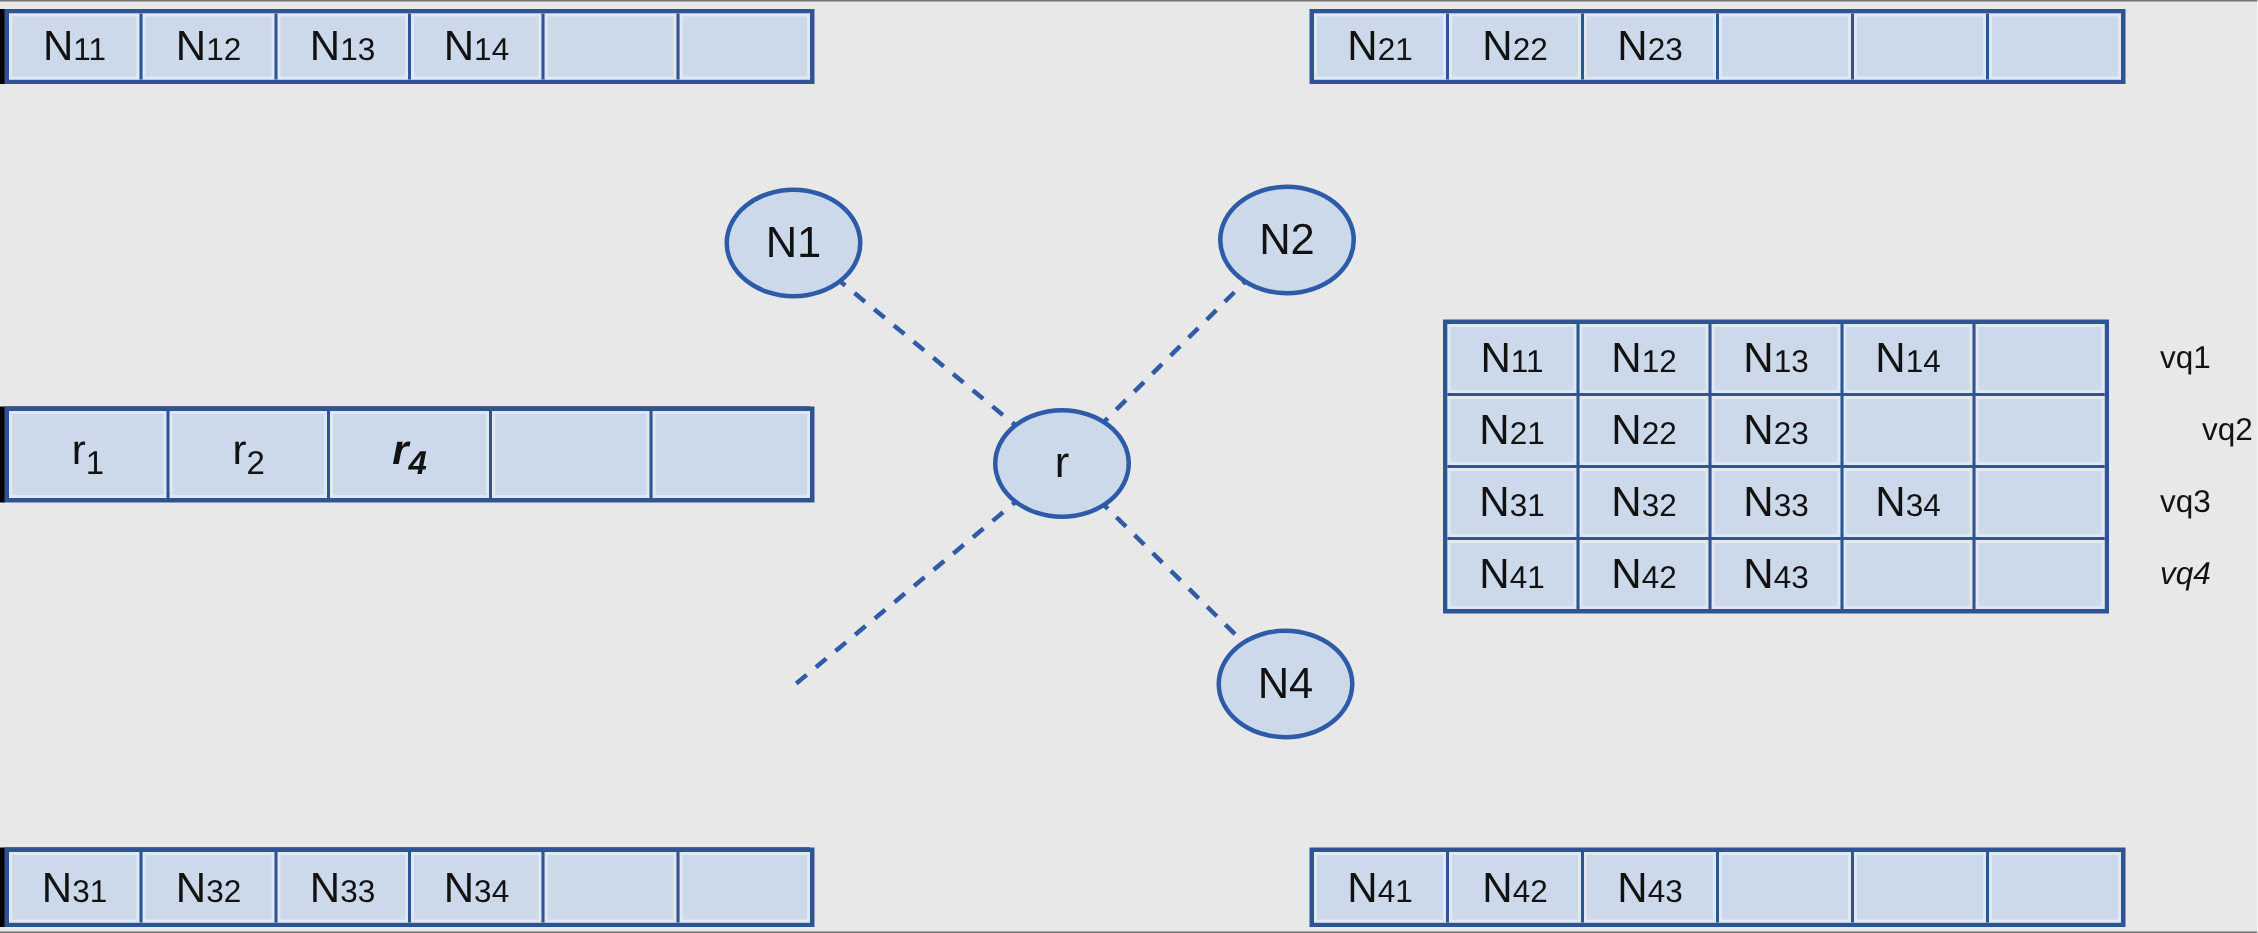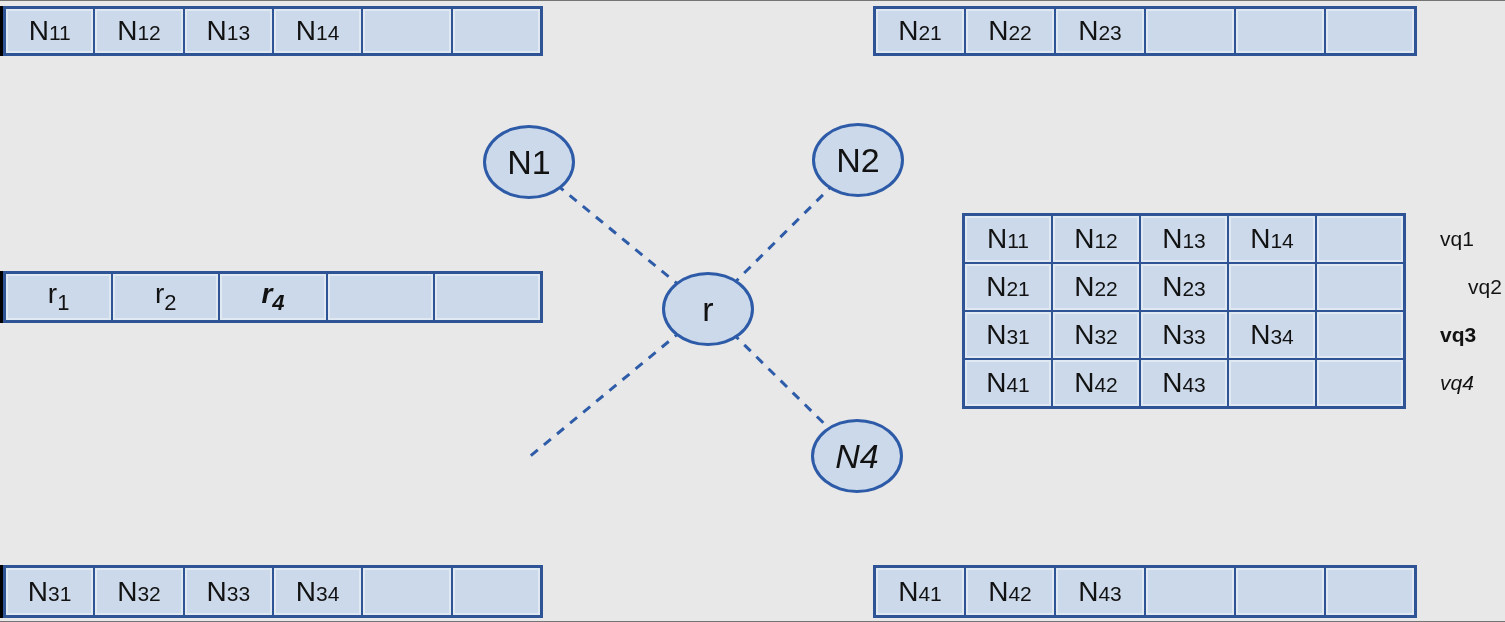--- a/index.html
+++ b/index.html
@@ -35,21 +35,21 @@
     flex:1 1 0;
     border-left:2px solid var(--bd);
     background:var(--fill);
     display:flex;align-items:center;justify-content:center;
     box-shadow:inset 0 0 0 2px rgba(255,255,255,0.40);
     overflow:hidden;
   }
   .array .cell:first-child{border-left:none;}
   .a-tl{left:3px;  top:5px;   width:540px;height:50px;}
   .a-tr{left:873px;top:5px;   width:544px;height:50px;}
-  .a-ml{left:3px;  top:270px; width:540px;height:52px;}
+  .a-ml{left:3px;  top:270px; width:540px;height:64px;}
   .a-bl{left:3px;  top:564px; width:540px;height:53px;}
   .a-br{left:873px;top:564px; width:544px;height:53px;}
 
   .cell-text{
     font-size:28px;
     line-height:1;
     white-space:nowrap;
     text-align:center;
   }
   .cell-text .dg{ font-size:21px; }
@@ -59,27 +59,27 @@
   
   .edges{position:absolute;left:0;top:0;pointer-events:none;}
   .node{
     position:absolute;
     width:92px;height:74px;
     border:3px solid var(--node-bd);
     border-radius:50%;
     background:var(--fill);
     box-sizing:border-box;
     display:flex;align-items:center;justify-content:center;
-    font-size:34px;
+    font-size:29px;
   }
   .n-1{left:483px;top:124px;}
   .n-2{left:812px;top:122px;}
   .n-r{left:662px;top:271px;}
   .n-3{left:482px;top:420px;}
-  .n-4{left:811px;top:418px;font-style:italic;}
+  .n-4{left:811px;top:418px;}
 
   
   .vtable{
     position:absolute;left:962px;top:212px;
     border:3px solid var(--bd);
     box-sizing:content-box;
   }
   .vtable .trow{display:flex;border-top:2px solid var(--bd);}
   .vtable .trow:first-child{border-top:none;}
   .vtable .tcell{
@@ -90,21 +90,21 @@
     box-shadow:inset 0 0 0 2px rgba(255,255,255,0.40);
     overflow:hidden;
   }
   .vtable .tcell:first-child{border-left:none;}
 
   .vq-label{
     position:absolute;left:1440px;
     width:64px;height:46px;line-height:46px;
     font-size:21px;
   }
-  .vq-0{top:215px;} .vq-1{top:263px;margin-left:28px;} .vq-2{top:311px;font-weight:bold;} .vq-3{top:359px;font-style:italic;}
+  .vq-0{top:215px;} .vq-1{top:263px;margin-left:28px;} .vq-2{top:311px;} .vq-3{top:359px;font-style:italic;}
 </style>
 </head>
 <body>
 
 <div class="canvas">
 
   <svg class="edges" width="1505" height="622">
     <line x1="708" y1="308" x2="529" y2="161" stroke="#2e5ca8" stroke-width="3" stroke-dasharray="9 8"></line>
     <line x1="708" y1="308" x2="858" y2="159" stroke="#2e5ca8" stroke-width="3" stroke-dasharray="9 8"></line>
     <line x1="708" y1="308" x2="528" y2="457" stroke="#2e5ca8" stroke-width="3" stroke-dasharray="9 8"></line>

